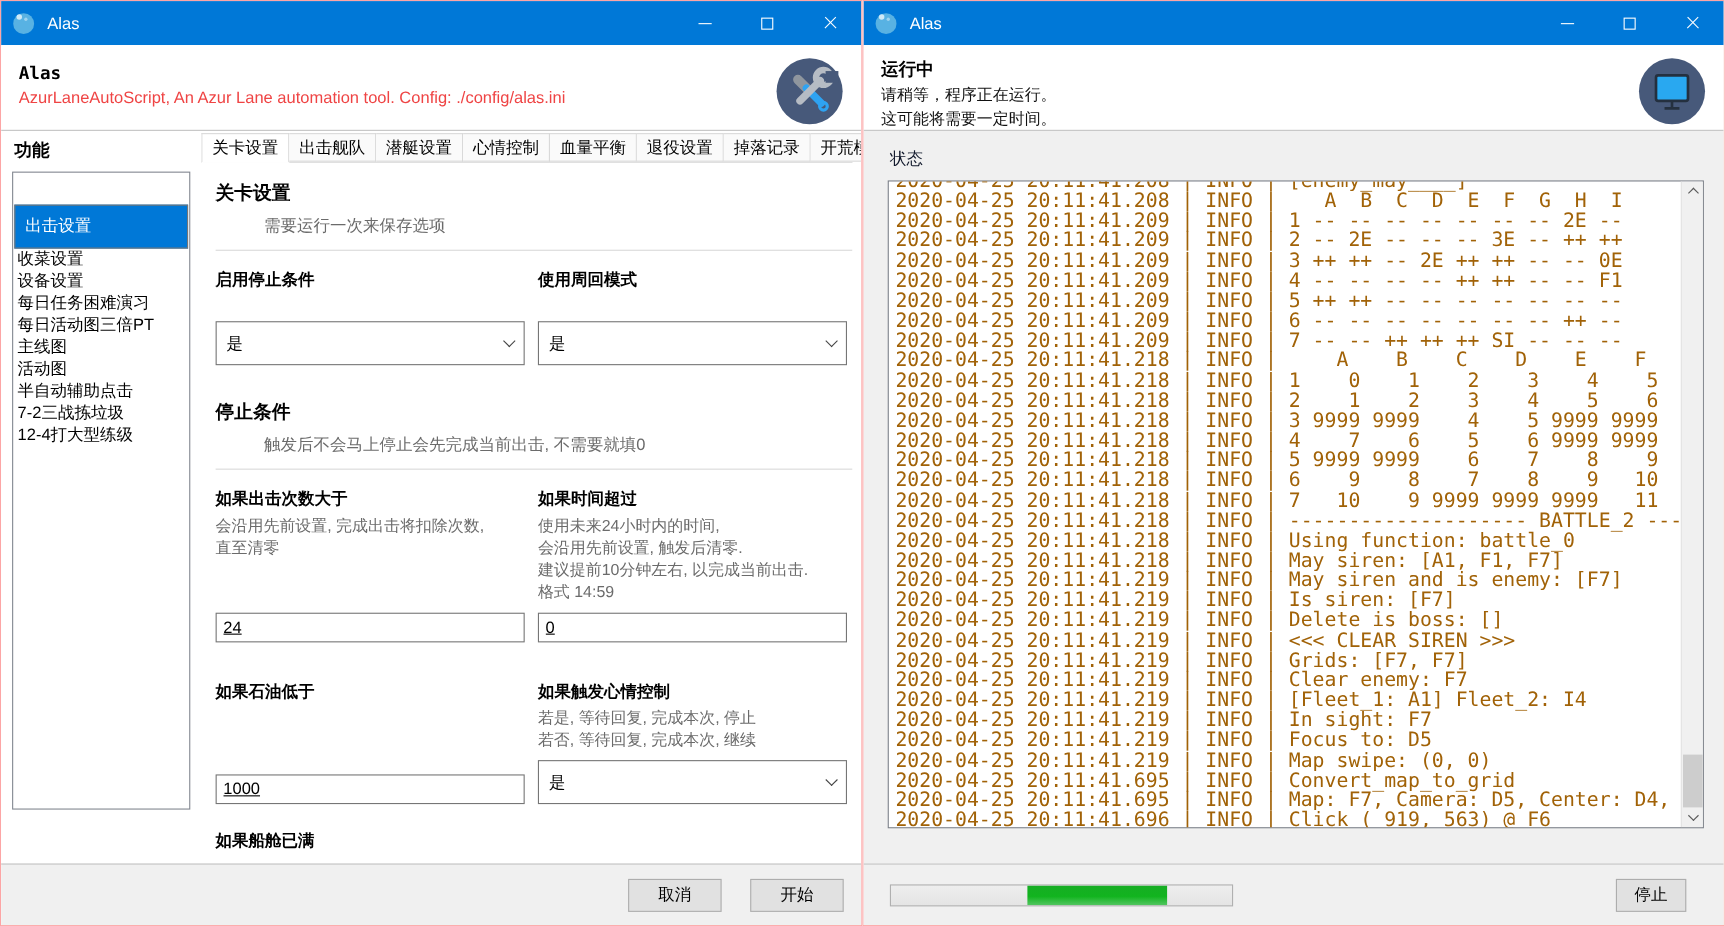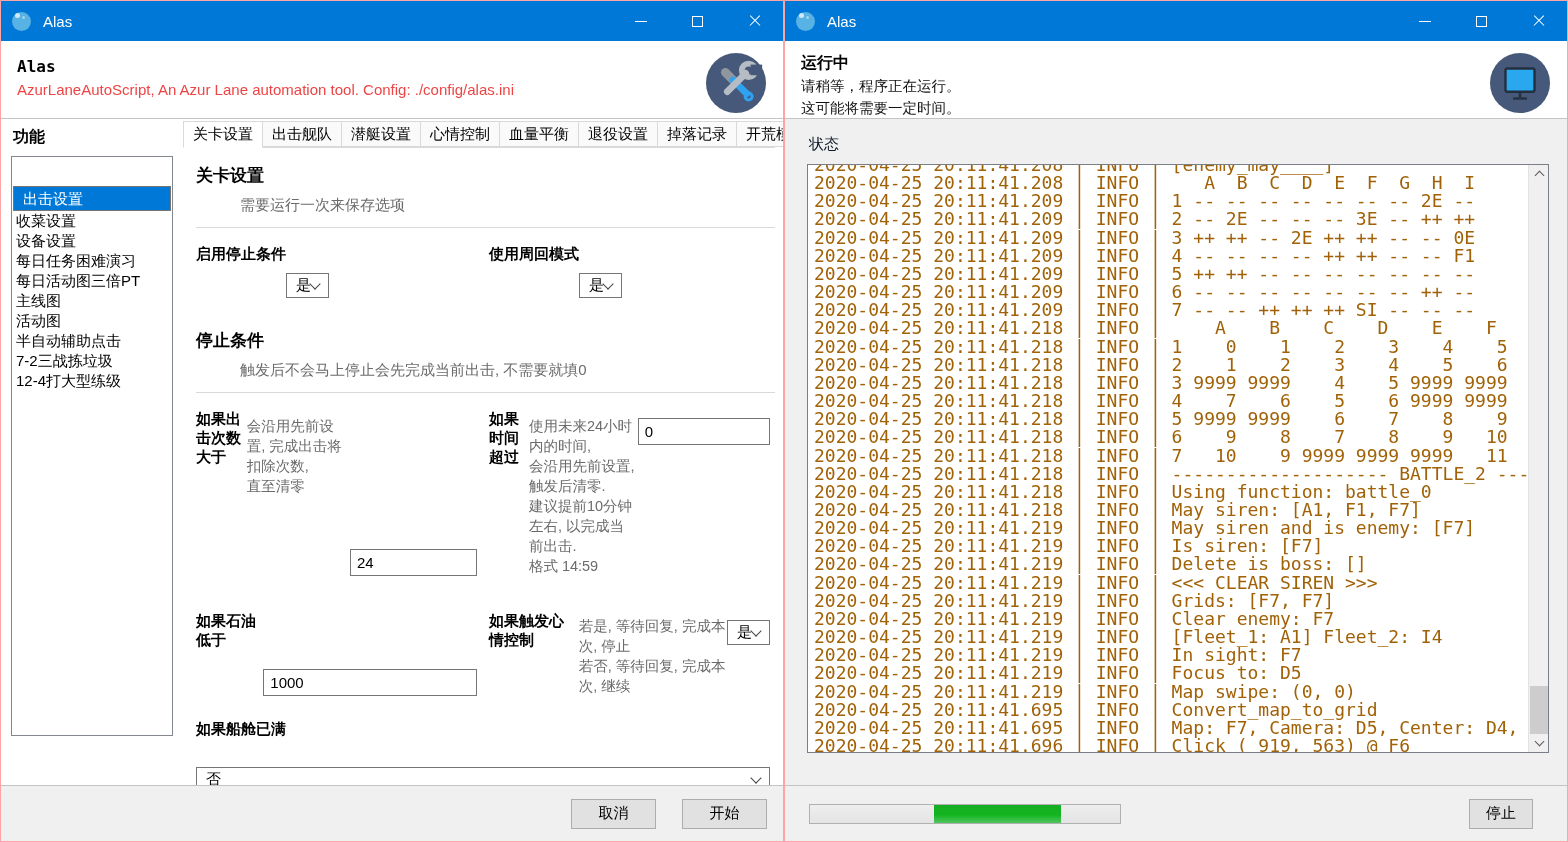--- a/index.html
+++ b/index.html
@@ -44,26 +44,26 @@
   .main { flex:1; display:flex; flex-direction:column; padding-right:8px; overflow:hidden; }
   .tabbar { display:flex; height:27px; flex:none; border-bottom:1px solid #d9d9d9; margin-top:2px; }
   .tab { font-size:15px; padding:3px 9px 0 9px; border:1px solid #d9d9d9; border-left:none; background:#fafafa; color:#000; white-space:nowrap; }
   .tab:first-child { border-left:1px solid #d9d9d9; }
   .tab.active { background:#fff; border-bottom:1px solid #fff; margin-bottom:-1px; }
   .content { flex:1; padding:10px 0 0 13px; overflow:hidden; }
   .sec-title { font-size:17px; font-weight:bold; margin-top:6px; }
   .sec-desc { font-size:15px; color:#6b6b6b; margin-top:9px;margin-left:44px; }
   .hr { border-top:1px solid #d9d9d9; margin-top:12px; }
   .frow { display:flex; gap:12px; margin-top:17px; }
-  .fcol { width:281px; display:flex; }
+  .fcol { width:281px; display:flex; flex-direction:column; }
   .flabel { font-size:15px; font-weight:bold; }
   .fhelp { font-size:14.5px; color:#6b6b6b; white-space:pre-line; margin-top:6px; line-height:20px; }
-  .tb { height:27px; border:1px solid #767676; font-size:15px; padding:0 6px; width:100%; margin-top:28px; font-family:"Liberation Sans",sans-serif; background:#fff; }
+  .tb { height:27px; border:1px solid #767676; font-size:15px; padding:0 6px; width:100%; margin-top:28px; font-family:"Liberation Sans",sans-serif; background:#fff;text-decoration:underline; }
   .fcol .tb.auto, .fcol .sel.auto { margin-top:auto; }
-  .sel { height:25px; border:1px solid #767676; background:#fff; display:flex; align-items:center; padding:0 9px; font-size:15px; margin-top:28px; }
+  .sel { height:40px; border:1px solid #767676; background:#fff; display:flex; align-items:center; padding:0 9px; font-size:15px; margin-top:28px; }
   .sel .chev { margin-left:auto; width:8px; height:8px; border-right:1.4px solid #444; border-bottom:1.4px solid #444; transform:rotate(45deg); margin-bottom:4px; }
   .sel.wide { width:574px; }
 
   
   .footer { height:56px; flex:none; background:#f0f0f0; border-top:1px solid #c3c3c3; display:flex; align-items:center; }
   .btn { height:30px; background:#e1e1e1; border:1px solid #adadad; font-size:15px; font-family:"Liberation Sans",sans-serif; display:flex; align-items:center; justify-content:center; }
   .footer-l { justify-content:flex-end; gap:26px; padding-right:16px; }
   .btn.std { width:85px; }
   .btn.stop { width:64px; margin-right:34px; }
 

